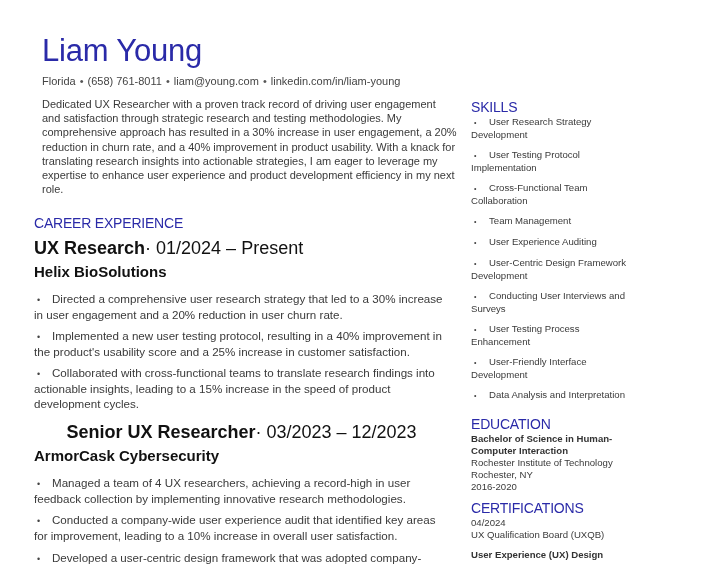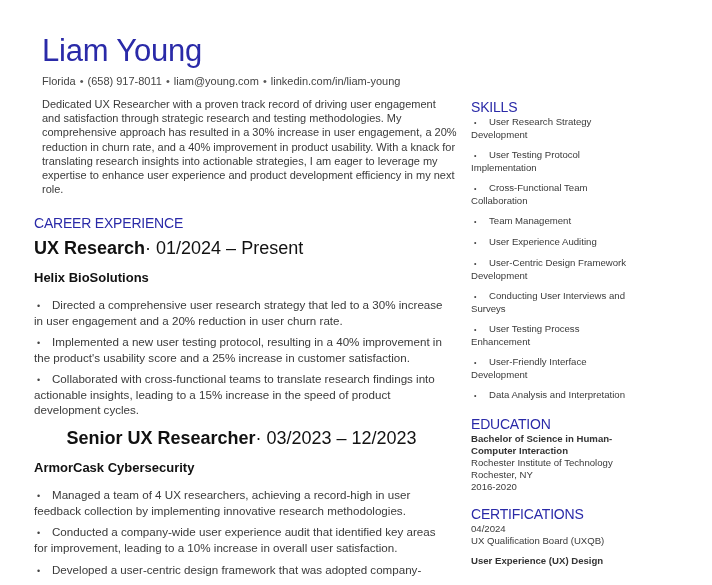--- a/index.html
+++ b/index.html
@@ -66,25 +66,25 @@
     .job { margin-top: 0; }
     .job-title {
       font-size: 18px;
       color: #111;
       line-height: 17px;
       margin-top: 8px;
       white-space: nowrap;
     }
     .job-title .role { font-weight: bold; }
     .job-company {
-      font-size: 13px;
+      font-size: 15px;
       font-weight: bold;
       color: #111;
       line-height: 17px;
-      margin-top: 12px;
+      margin-top: 6px;
     }
     .bullets { list-style: none; margin-top: 12px; }
     .bullets li {
       font-size: 11.6px;
       line-height: 14.6px;
       color: #3a3a3a;
       margin-bottom: 7px;
     }
     .bullets li .dot {
       display: inline-block;
@@ -128,40 +128,40 @@
       font-size: 9.6px;
       font-weight: bold;
       color: #333;
       line-height: 12px;
     }
     .edu-line {
       font-size: 9.6px;
       color: #3a3a3a;
       line-height: 12px;
     }
-    .cert-block { margin-top: 13px; }
+    .cert-block { margin-top: 7px; }
     .cert-block .side-title { margin-bottom: 1px; }
     .cert-next {
       font-size: 9.6px;
       font-weight: bold;
       color: #333;
       line-height: 12px;
       margin-top: 8px;
       white-space: nowrap;
     }
   </style>
 </head>
 <body>
 
 <div class="page">
 
   <div class="name">Liam Young</div>
 
   <div class="contact">
-    <span>Florida</span><span class="sep">•</span><span>(658) 917-8011</span><span class="sep">•</span><span>liam@young.com</span><span class="sep">•</span><span>linkedin.com/in/liam-young</span>
+    <span>Florida</span><span class="sep">•</span><span>(658) 761-8011</span><span class="sep">•</span><span>liam@young.com</span><span class="sep">•</span><span>linkedin.com/in/liam-young</span>
   </div>
 
   <div class="summary">Dedicated UX Researcher with a proven track record of driving user engagement and satisfaction through strategic research and testing methodologies. My comprehensive approach has resulted in a 30% increase in user engagement, a 20% reduction in churn rate, and a 40% improvement in product usability. With a knack for translating research insights into actionable strategies, I am eager to leverage my expertise to enhance user experience and product development efficiency in my next role.</div>
 
   <div class="main-col">
     <div class="section-title">CAREER EXPERIENCE</div>
 
     <div class="job">
       <div class="job-title">
         <span class="role">UX Research</span><span>· 01/2024 – Present</span>

